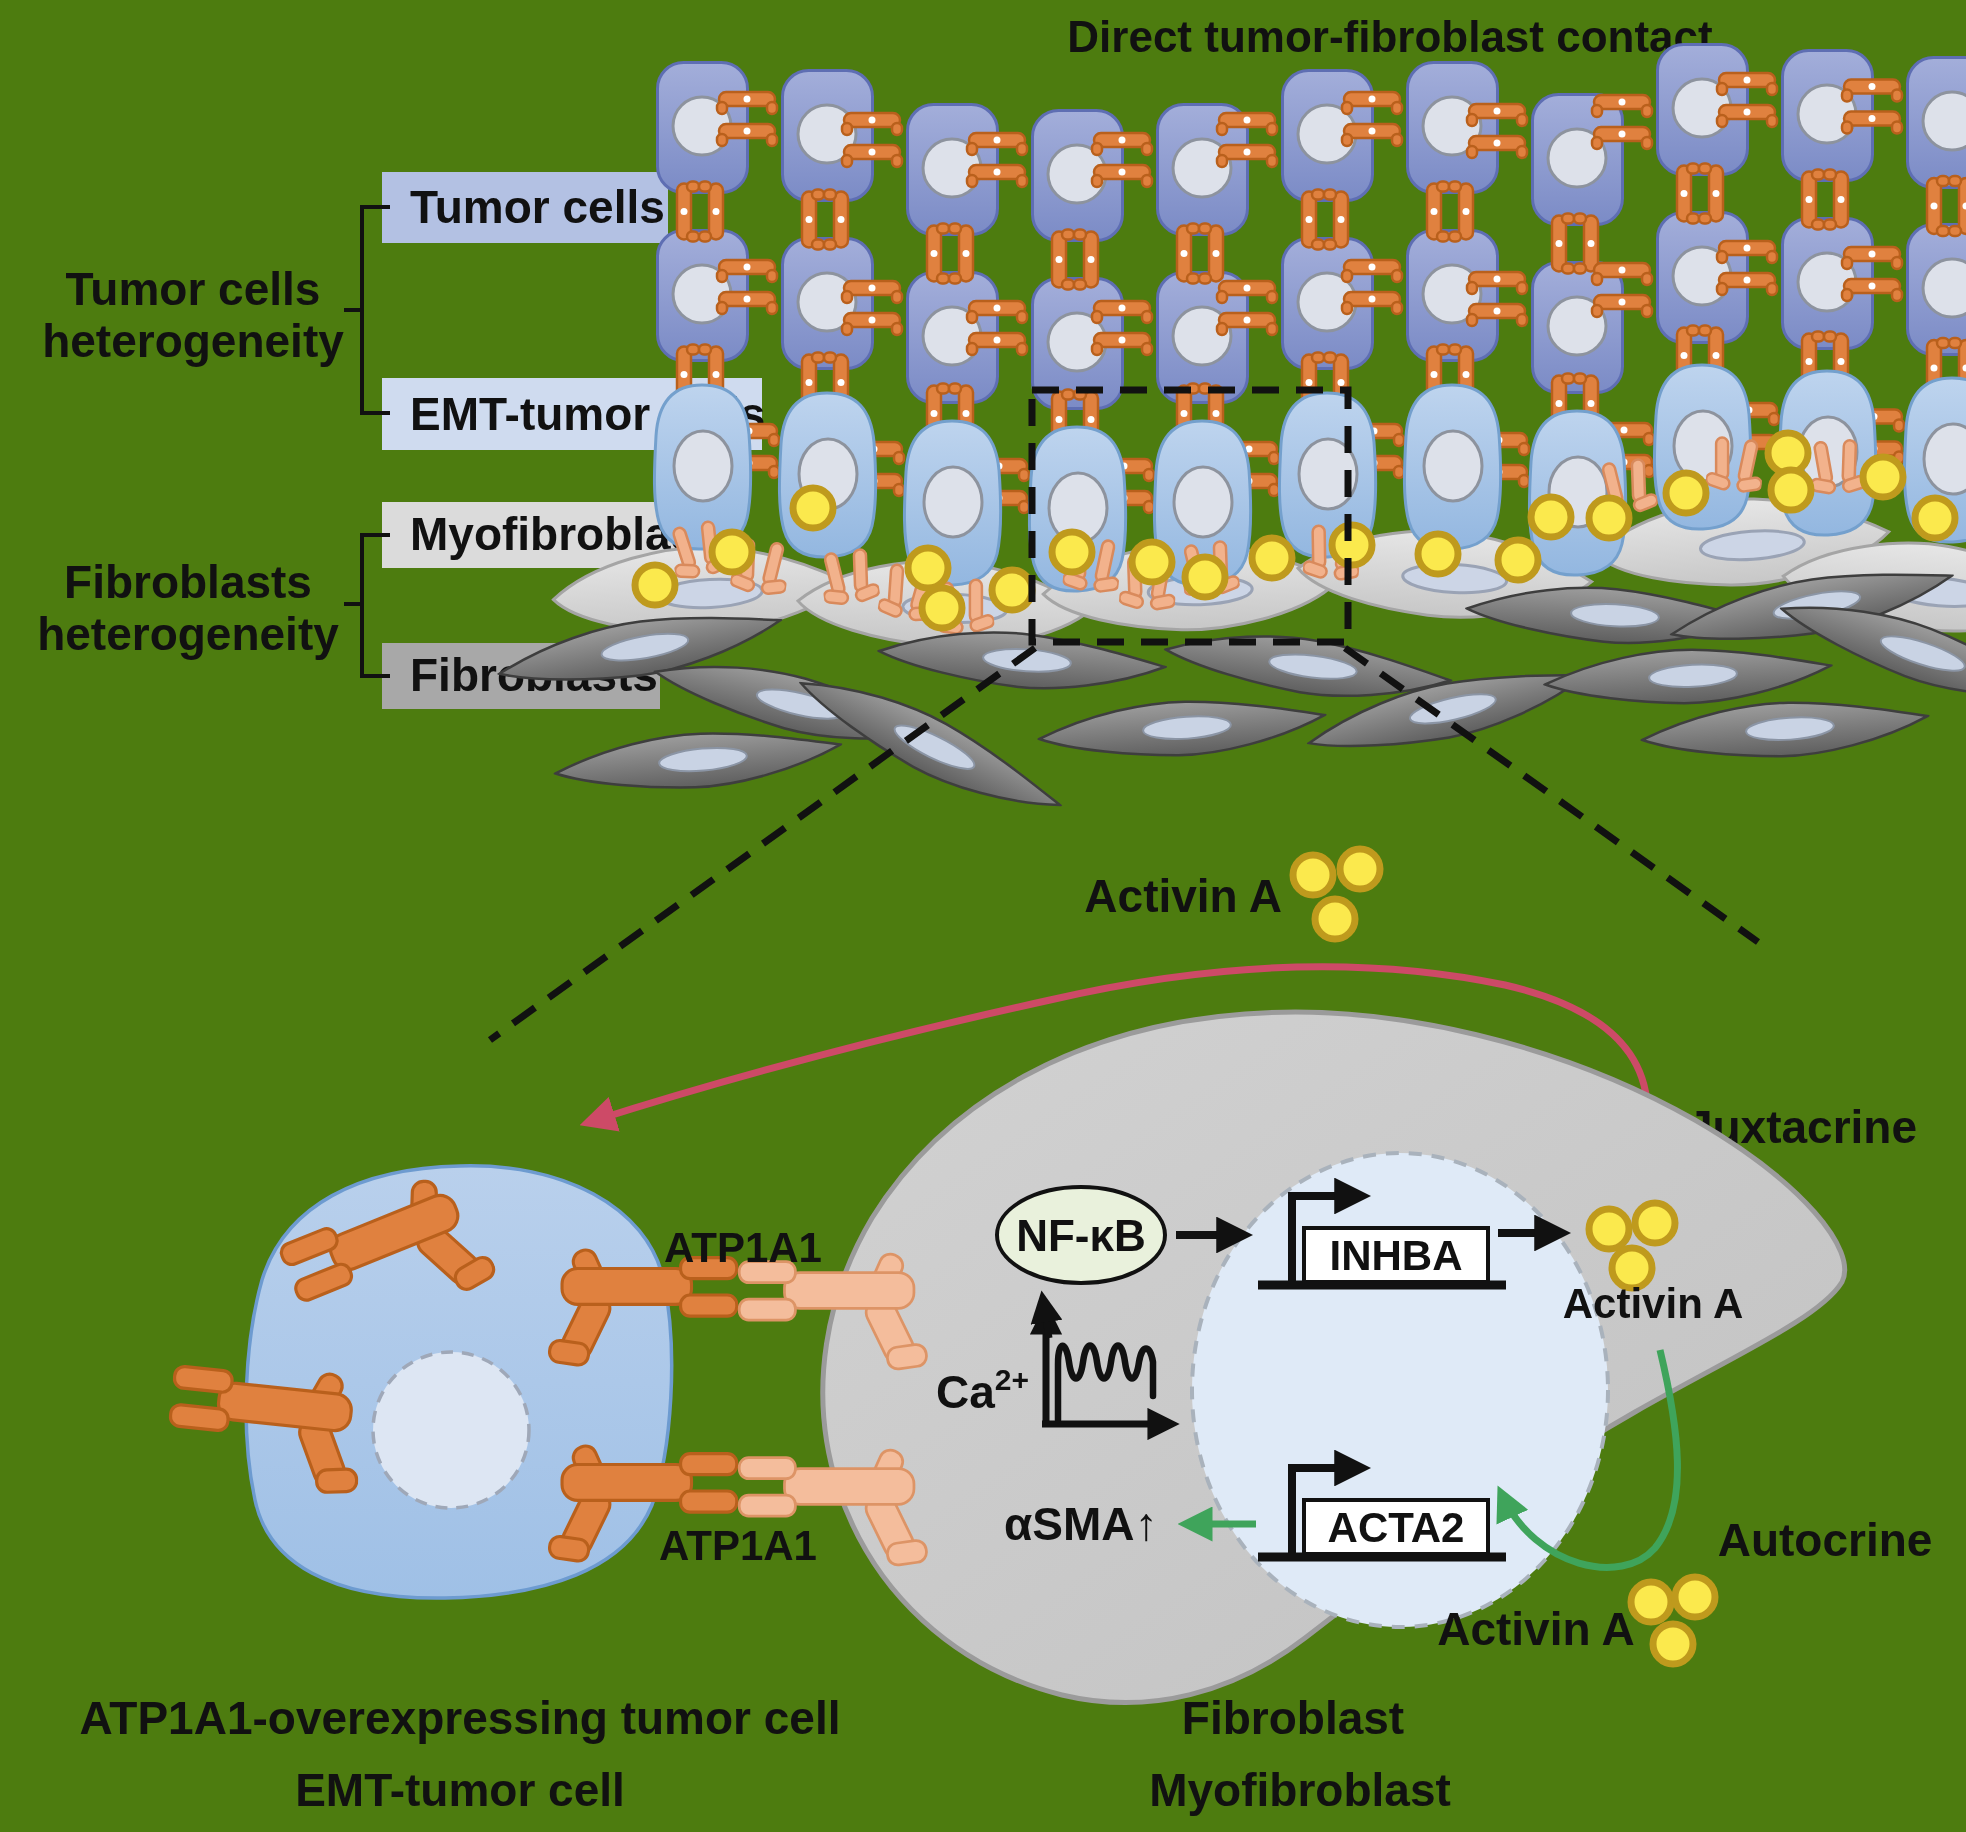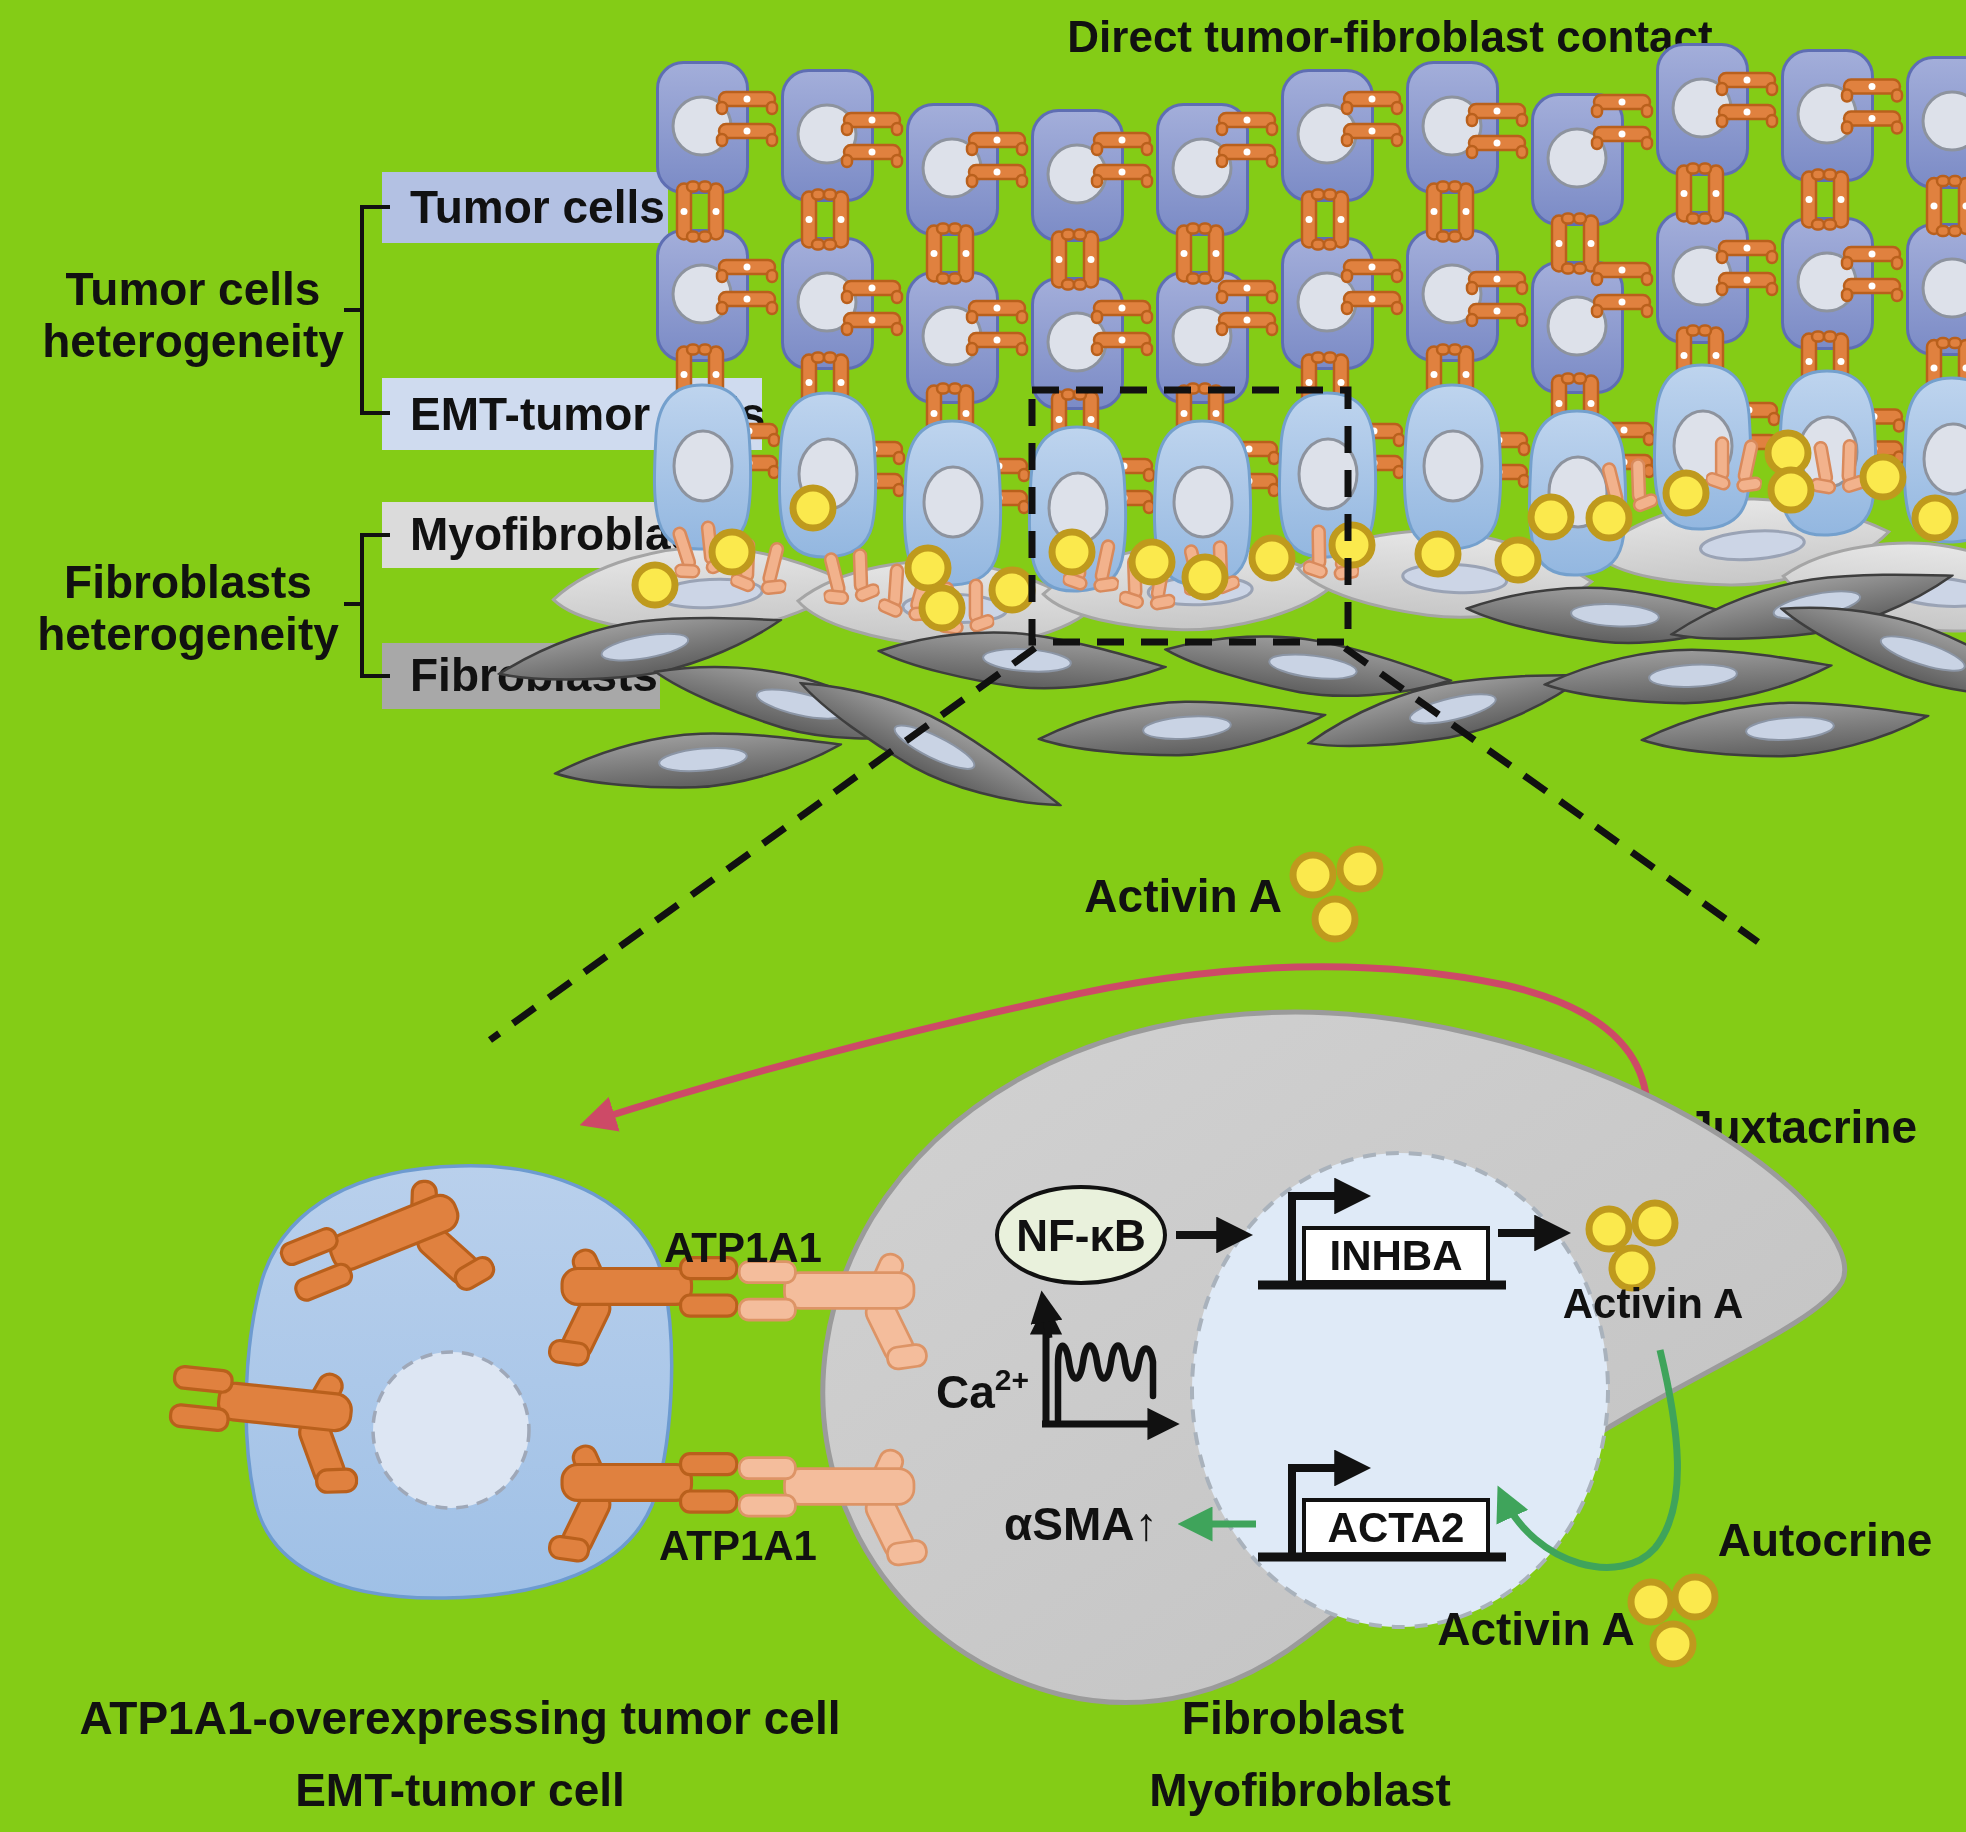--- a/index.html
+++ b/index.html
@@ -1,16 +1,16 @@
 <!DOCTYPE html>
 <html><head>
 <meta charset="utf-8">
 <style>
   html,body{margin:0;padding:0;background:#ffffff;}
-  .stage{width:1966px;height:1832px;position:relative;background:#84cc16;}
+  .stage{width:1966px;height:1832px;position:relative;background:#4d7c0f;}
   svg{display:block;}
   .tx{font-family:"Liberation Sans","DejaVu Sans",sans-serif;font-weight:bold;fill:#111;}
   .s44{font-size:44px;} .s46{font-size:46px;} .s42{font-size:42px;}
   .orange-claw{fill:#e0813f;stroke:#b9601c;stroke-width:4;}
   .salmon-claw{fill:#f4bd9c;stroke:#dd9466;stroke-width:3.5;}
   .blk{stroke:#111;fill:none;}
 </style>
 </head>
 <body>
 

